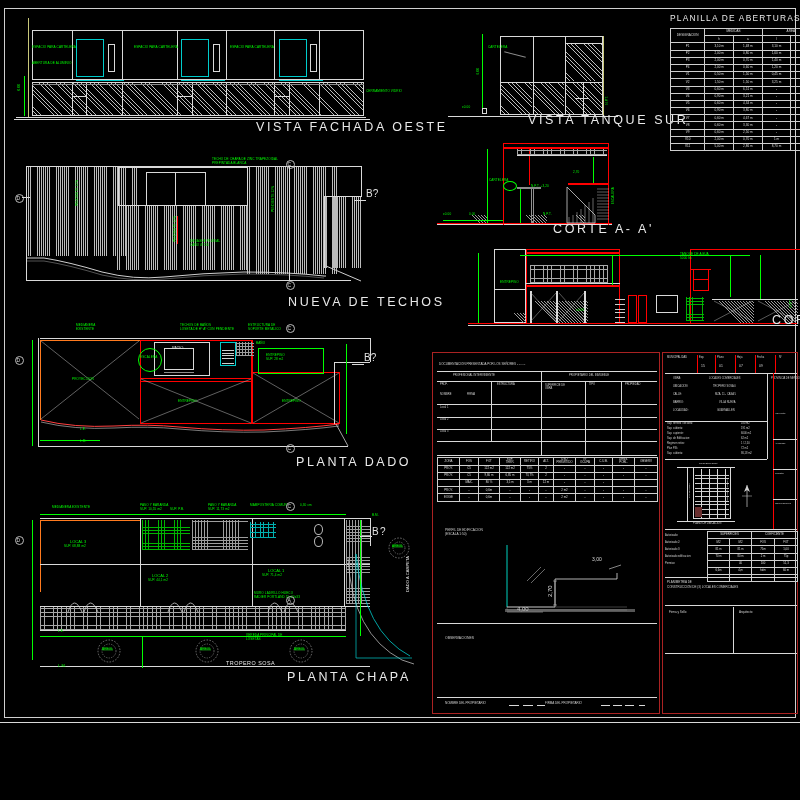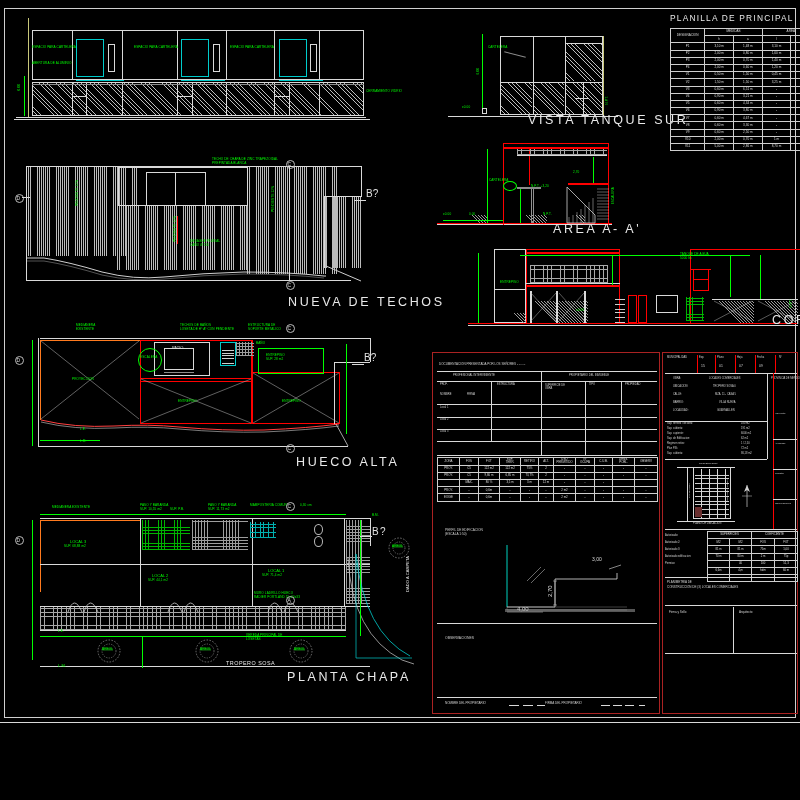--- a/index.html
+++ b/index.html
@@ -105,20 +105,21 @@
     <div class="hl wl" style="left:163px;top:82px;width:15px;"></div>
     <div class="hl wl" style="left:260px;top:82px;width:15px;"></div>
     <div class="hl gyl" style="left:18px;top:70px;width:332px;"></div>
 
     <div class="tg" style="left:18px;top:32px;">ESPACIO PARA CARTELERA</div>
     <div class="tg" style="left:18px;top:48px;">ABERTURA DE ALUMINIO</div>
     <div class="tg" style="left:120px;top:32px;">ESPACIO PARA CARTELERA</div>
     <div class="tg" style="left:216px;top:32px;">ESPACIO PARA CARTELERA</div>
     <div class="tg" style="left:352px;top:76px;">CERRAMIENTO VIDRIO</div>
   </div>
+  <div class="title-lbl" style="left:256px;top:120px;">VISTA  FACHADA  OESTE</div>
 
   <div class="abs" style="left:420px;top:10px;width:240px;height:110px;">
     <div class="hl wl" style="left:28px;top:106px;width:170px;"></div>
     <div class="vl gl" style="left:62px;top:24px;height:80px;"></div>
     <div class="tg vert" style="left:57px;top:58px;">6,00</div>
     <div class="tg" style="left:42px;top:96px;">±0.00</div>
     <div class="box" style="left:62px;top:98px;width:5px;height:6px;"></div>
 
     <div class="box" style="left:80px;top:26px;width:103px;height:79px;"></div>
     <div class="vl wl" style="left:113px;top:26px;height:79px;"></div>
@@ -249,21 +250,21 @@
     <div class="hl gl" style="left:18px;top:85px;width:60px;"></div>
     <div class="tg" style="left:64px;top:44px;">CARTELERA</div>
     <div class="tg" style="left:106px;top:50px;">N.P.T. +3,20</div>
     <div class="tg" style="left:18px;top:78px;">±0.00</div>
     <div class="tg" style="left:44px;top:78px;">0.00</div>
     <div class="tg" style="left:118px;top:78px;">N.P.T.</div>
     <div class="tg vert" style="left:187px;top:52px;">ESCALERA</div>
     <div class="tg" style="left:148px;top:36px;">2,70</div>
     <div class="circg" style="left:78px;top:46px;width:12px;height:8px;"></div>
   </div>
-  <div class="title-lbl" style="left:553px;top:222px;">AREA   A- A'</div>
+  <div class="title-lbl" style="left:553px;top:222px;">CORTE   A- A'</div>
 
   <div class="abs" style="left:460px;top:243px;width:340px;height:92px;">
     <div class="hl rl" style="left:8px;top:80px;width:330px;"></div>
     <div class="hl wl" style="left:8px;top:82px;width:330px;"></div>
 
     <div class="box" style="left:34px;top:6px;width:32px;height:74px;"></div>
     <div class="hl wl" style="left:34px;top:46px;width:32px;"></div>
     <div class="abs hatch45d" style="left:35px;top:70px;width:31px;height:10px;"></div>
 
     <div class="boxr" style="left:66px;top:6px;width:94px;height:74px;border-bottom:none;"></div>
@@ -399,21 +400,21 @@
       <div class="circ" style="left:0;top:0;width:7px;height:7px;"></div>
       <div class="tw" style="left:1.4px;top:.6px;font-size:5px;color:#ddd;">C</div>
     </div>
     <div class="abs" style="left:1px;top:46px;">
       <div class="circ" style="left:0;top:0;width:7px;height:7px;"></div>
       <div class="tw" style="left:1.4px;top:.6px;font-size:5px;color:#ddd;">D</div>
     </div>
     <div class="tw" style="left:350px;top:42px;font-size:10px;color:#e0e0e0;">B?</div>
     <div class="hl wl" style="left:338px;top:54px;width:12px;"></div>
   </div>
-  <div class="title-lbl" style="left:296px;top:455px;">HUECO   ALTA</div>
+  <div class="title-lbl" style="left:296px;top:455px;">PLANTA   DADO</div>
 
   <div class="abs" style="left:14px;top:478px;width:400px;height:200px;">
 
     <div class="hl ol" style="left:26px;top:42px;width:100px;"></div>
     <div class="vl ol" style="left:26px;top:42px;height:72px;"></div>
 
     <div class="hl wl" style="left:26px;top:40px;width:330px;"></div>
     <div class="vl wl" style="left:356px;top:40px;height:28px;"></div>
     <div class="hl wl" style="left:26px;top:86px;width:100px;"></div>
 
@@ -528,21 +529,21 @@
       <div class="circ" style="left:0;top:0;width:7px;height:7px;"></div>
       <div class="tw" style="left:1.4px;top:.6px;font-size:5px;color:#ddd;">D</div>
     </div>
     <div class="tw" style="left:358px;top:48px;font-size:10px;color:#e0e0e0;">B</div>
     <div class="tw" style="left:366px;top:48px;font-size:10px;color:#e0e0e0;">?</div>
     <div class="hl wl" style="left:346px;top:58px;width:12px;"></div>
   </div>
   <div class="title-lbl" style="left:287px;top:670px;">PLANTA   CHAPA</div>
 
   <div class="abs" style="left:664px;top:10px;width:136px;height:205px;">
-    <div class="tw" style="left:6px;top:3px;font-size:8.4px;letter-spacing:1.2px;">PLANILLA  DE  PRINCIPAL</div>
+    <div class="tw" style="left:6px;top:3px;font-size:8.4px;letter-spacing:1.2px;">PLANILLA  DE  ABERTURAS</div>
     <table class="cad" style="left:6px;top:18px;width:150px;">
       <colgroup>
           <col style="width:30px">
           <col style="width:25px">
           <col style="width:25px">
           <col style="width:25px">
           <col style="width:25px">
         </colgroup>
       <thead>
         <tr>

